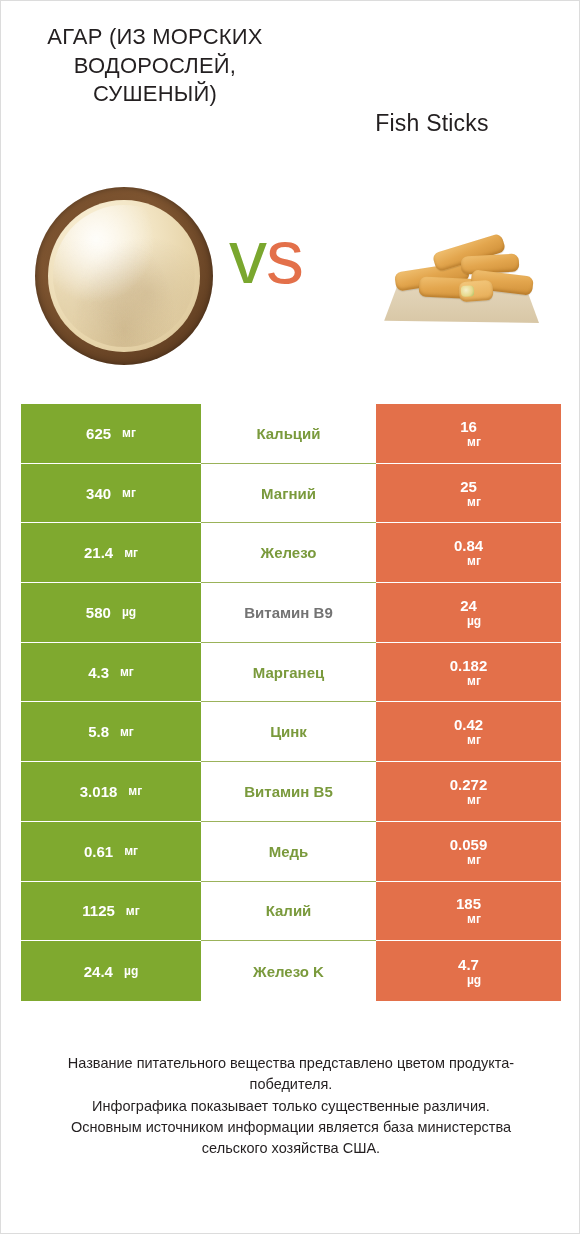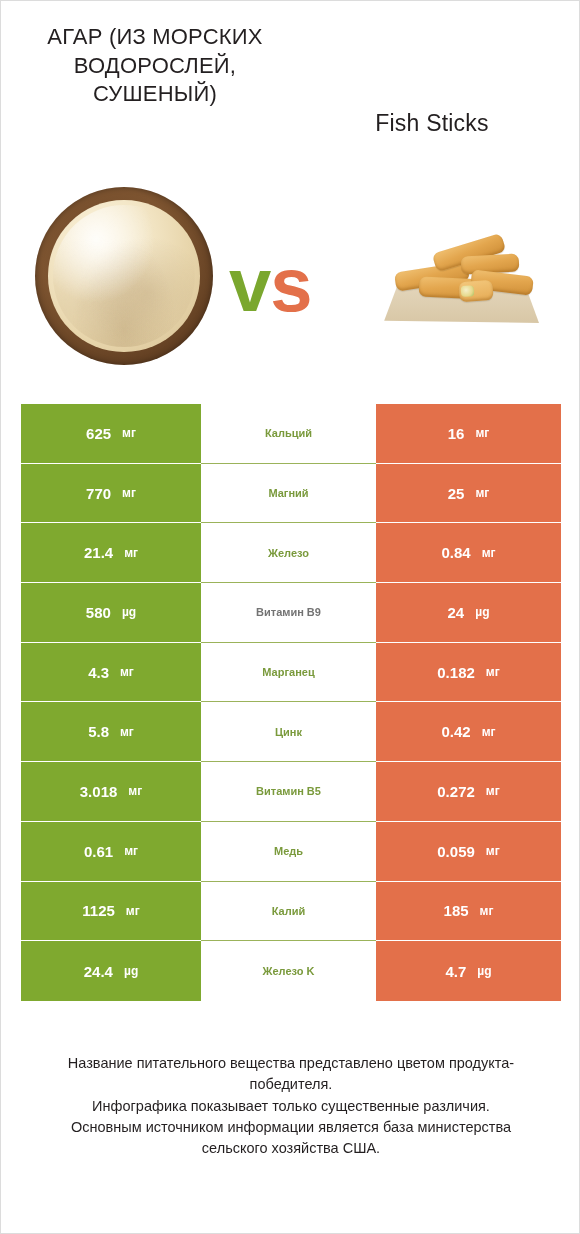--- a/index.html
+++ b/index.html
@@ -104,25 +104,24 @@
       radial-gradient(ellipse at 50% 88%, rgba(188,163,120,.5) 0%, rgba(188,163,120,0) 52%),
       radial-gradient(ellipse at 22% 70%, rgba(214,193,152,.45) 0%, rgba(214,193,152,0) 48%);
   }
 
   
   .vs {
     position: absolute;
     left: 228px;
     top: 42px;
     font-size: 76px;
-    font-weight: 700;
+    font-weight: 400;
     line-height: 1;
     letter-spacing: -1px;
     white-space: nowrap;
-    margin-top: 28px;
   }
   .vs .v { color: #7aa72e; }
   .vs .s { color: #e3704a; }
 
   
   .sticks {
     position: absolute;
     left: 374px;
     top: 44px;
     width: 170px;
@@ -186,31 +185,32 @@
     background: #7fa92f;
     color: #ffffff;
     font-size: 15px;
     font-weight: 700;
     border-bottom: 1px solid #ffffff;
   }
   .cell-mid {
     width: 175px;
     background: #ffffff;
     color: #7a9a3c;
-    font-size: 11px;
+    font-size: 15px;
     font-weight: 700;
     border-bottom: 1px solid #9bb35a;
   }
   .cell-right {
     width: 185px;
     background: #e3704a;
     color: #ffffff;
     font-size: 15px;
     font-weight: 700;
     border-bottom: 1px solid #ffffff;
+    flex-direction: column;
   }
   .row:last-child .cell { border-bottom: none; }
   .unit {
     font-size: 12px;
     font-weight: 700;
     margin-left: 11px;
   }
 
   
   .footer {
@@ -263,21 +263,21 @@
           <span class="unit">мг</span>
         </div>
         <div class="cell cell-mid" style="color: rgb(122, 154, 60);">Кальций</div>
         <div class="cell cell-right">
           <span>16</span>
           <span class="unit">мг</span>
         </div>
       </div>
       <div class="row">
         <div class="cell cell-left">
-          <span>770</span>
+          <span>340</span>
           <span class="unit">мг</span>
         </div>
         <div class="cell cell-mid" style="color: rgb(122, 154, 60);">Магний</div>
         <div class="cell cell-right">
           <span>25</span>
           <span class="unit">мг</span>
         </div>
       </div>
       <div class="row">
         <div class="cell cell-left">

